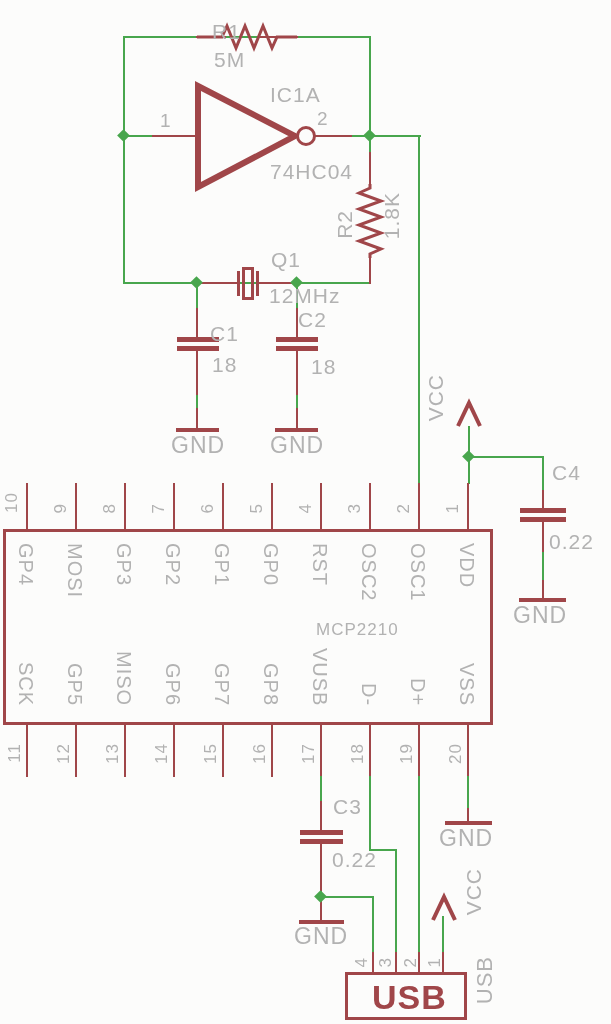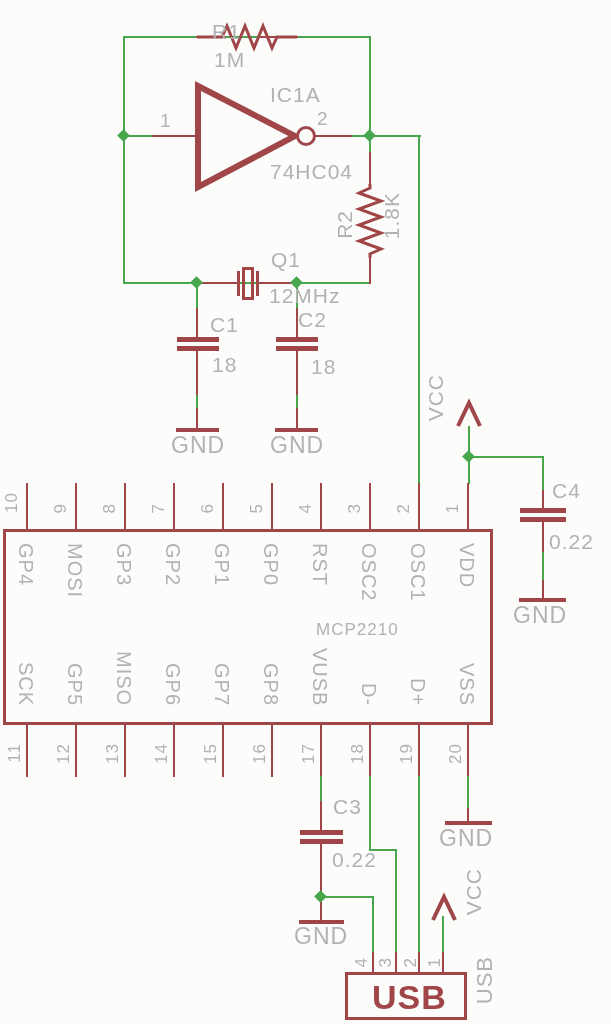--- a/index.html
+++ b/index.html
@@ -48,21 +48,21 @@
   <i class="w" style="left:196px;top:392px;width:2px;height:18px"></i>
   <i class="w" style="left:296px;top:282px;width:2px;height:28px"></i>
   <i class="w" style="left:296px;top:392px;width:2px;height:18px"></i>
 
   <i class="ld" style="left:196px;top:36px;width:30px;height:2px"></i>
   <i class="ld" style="left:260px;top:36px;width:38px;height:2px"></i>
   <svg class="cmp" style="left:193px;top:18px" width="112" height="38">
     <polyline points="4,19 29,19 34,8 43,30 52,8 61,30 70,8 79,30 84,19 104,19" stroke-width="3"></polyline>
   </svg>
   <div class="t" style="left:212px;top:21px">R1</div>
-  <div class="t" style="left:214px;top:49px">1M</div>
+  <div class="t" style="left:214px;top:49px">5M</div>
 
   <i class="ld" style="left:152px;top:135px;width:46px;height:2px"></i>
   <i class="ld" style="left:314px;top:135px;width:38px;height:2px"></i>
   <svg class="cmp" style="left:190px;top:78px" width="132" height="120">
     <polygon points="8,8 8,109 105,58" stroke-width="6"></polygon>
     <circle cx="116" cy="58" r="8.5" stroke-width="3"></circle>
   </svg>
   <div class="t" style="left:160px;top:111px;font-size:19px">1</div>
   <div class="t" style="left:317px;top:109px;font-size:19px">2</div>
   <div class="t" style="left:270px;top:84px">IC1A</div>
@@ -83,21 +83,21 @@
   <div class="box" style="left:242px;top:267px;width:12px;height:33px;border-width:3px"></div>
   <div class="t" style="left:271px;top:249px">Q1</div>
   <div class="t" style="left:269px;top:285px">12MHz</div>
 
   <i class="ld" style="left:196px;top:308px;width:2px;height:31px"></i>
   <i class="bar" style="left:177px;top:337px;width:42px;height:5px"></i>
   <i class="bar" style="left:177px;top:346px;width:42px;height:5px"></i>
   <i class="ld" style="left:196px;top:351px;width:2px;height:44px"></i>
   <i class="ld" style="left:196px;top:408px;width:2px;height:22px"></i>
   <i class="bar" style="left:176px;top:428px;width:43px;height:4px"></i>
-  <div class="t" style="left:210px;top:314px">C1</div>
+  <div class="t" style="left:210px;top:323px">C1</div>
   <div class="t" style="left:212px;top:354px">18</div>
   <div class="t" style="left:171px;top:434px;font-size:23px">GND</div>
 
   <i class="ld" style="left:296px;top:308px;width:2px;height:31px"></i>
   <i class="bar" style="left:276px;top:337px;width:42px;height:5px"></i>
   <i class="bar" style="left:276px;top:346px;width:42px;height:5px"></i>
   <i class="ld" style="left:296px;top:351px;width:2px;height:44px"></i>
   <i class="ld" style="left:296px;top:408px;width:2px;height:22px"></i>
   <i class="bar" style="left:275px;top:428px;width:43px;height:4px"></i>
   <div class="t" style="left:298px;top:309px">C2</div>
@@ -111,21 +111,21 @@
   <i class="w" style="left:468px;top:426px;width:2px;height:58px"></i>
   <i class="w" style="left:468px;top:456px;width:76px;height:2px"></i>
   <i class="w" style="left:542px;top:456px;width:2px;height:36px"></i>
   <i class="ld" style="left:542px;top:490px;width:2px;height:20px"></i>
   <i class="bar" style="left:520px;top:508px;width:46px;height:5px"></i>
   <i class="bar" style="left:520px;top:517px;width:46px;height:5px"></i>
   <i class="ld" style="left:542px;top:521px;width:2px;height:33px"></i>
   <i class="w" style="left:542px;top:552px;width:2px;height:30px"></i>
   <i class="ld" style="left:542px;top:580px;width:2px;height:19px"></i>
   <i class="bar" style="left:519px;top:598px;width:47px;height:4px"></i>
-  <div class="t" style="left:552px;top:480px">C4</div>
+  <div class="t" style="left:552px;top:462px">C4</div>
   <div class="t" style="left:549px;top:531px">0.22</div>
   <div class="t" style="left:513px;top:604px;font-size:23px">GND</div>
 
   <div class="box" style="left:3px;top:529px;width:490px;height:196px"></div>
   <div class="t" style="left:316px;top:621px;font-size:17px">MCP2210</div>
 
   <i class="ld" style="left:26px;top:483px;width:2px;height:47px"></i>
   <i class="ld" style="left:75px;top:483px;width:2px;height:47px"></i>
   <i class="ld" style="left:124px;top:483px;width:2px;height:47px"></i>
   <i class="ld" style="left:173px;top:483px;width:2px;height:47px"></i>

